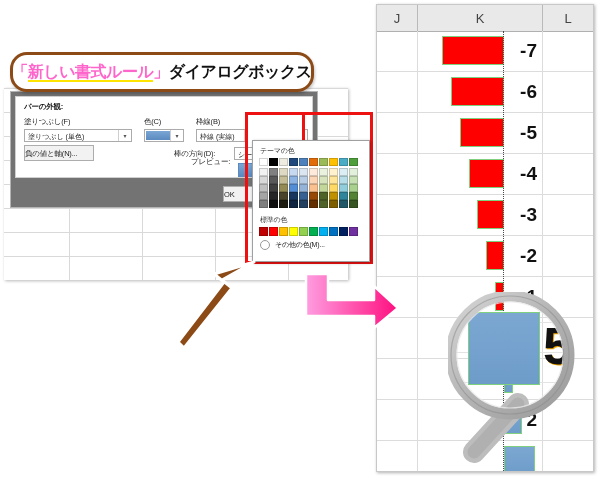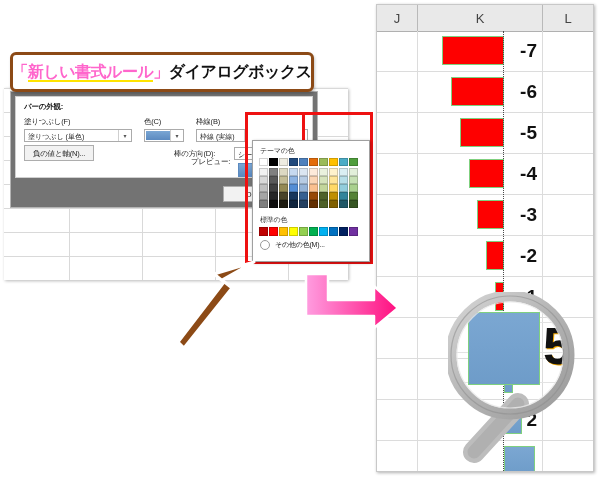--- a/index.html
+++ b/index.html
@@ -51,21 +51,21 @@
   .swatchbox{
     position:absolute;height:13px;border:1px solid #ababab;background:#fff;box-sizing:border-box;
   }
   .swatchbox .sw{position:absolute;left:1px;top:1px;bottom:1px;right:13px;}
   .swatchbox .arrow{
     position:absolute;right:0;top:0;bottom:0;width:12px;border-left:1px solid #cfcfcf;
     color:#555;font-size:6px;text-align:center;line-height:12px;
   }
   .btn{
     position:absolute;background:#f2f2f2;border:1px solid #adadad;
-    font-size:7.5px;color:#1a1a1a;text-align:center;box-sizing:border-box;white-space:nowrap;
+    font-size:7.5px;color:#1a1a1a;box-sizing:border-box;white-space:nowrap;
     letter-spacing:-.2px;
   }
   #ok-btn{left:212px;top:94px;width:56px;height:16px;line-height:15px;}
   #neg-btn{left:8px;top:48px;width:70px;height:16px;line-height:15px;}
   .preview-bar{
     position:absolute;height:12px;border:1px solid #5b8ac0;
     background:linear-gradient(to bottom,#7aa6d4,#5b8ac0);
   }
 
   
@@ -96,21 +96,21 @@
   }
   #more-colors .wheel{
     width:10px;height:10px;border-radius:50%;margin-right:5px;
     background:conic-gradient(#e03131 0 20%,#f59f00 .2 35%,#fcc419 .35 50%,#40c057 .5 65%,#228be6 .65 82%,#7048e8 .82 100%);
     border:1px solid #999;box-sizing:border-box;
   }
 
   
   #title-banner{
     position:absolute;left:10px;top:52px;width:298px;height:34px;
-    background:#ffffff;border:3px solid #8c4a16;border-radius:6px;
+    background:#ffffff;border:3px solid #8c4a16;border-radius:17px;
     box-shadow:1px 2px 3px rgba(0,0,0,.22);
     display:flex;align-items:center;justify-content:center;z-index:12;
   }
   #title-banner .t{font-size:16px;font-weight:bold;letter-spacing:-.5px;white-space:nowrap;}
   .t-pink{color:#ff66cc;}
   .t-pink .u{border-bottom:2px solid #ffe400;}
   .t-blk{color:#111111;}
 
   
   #callout{

